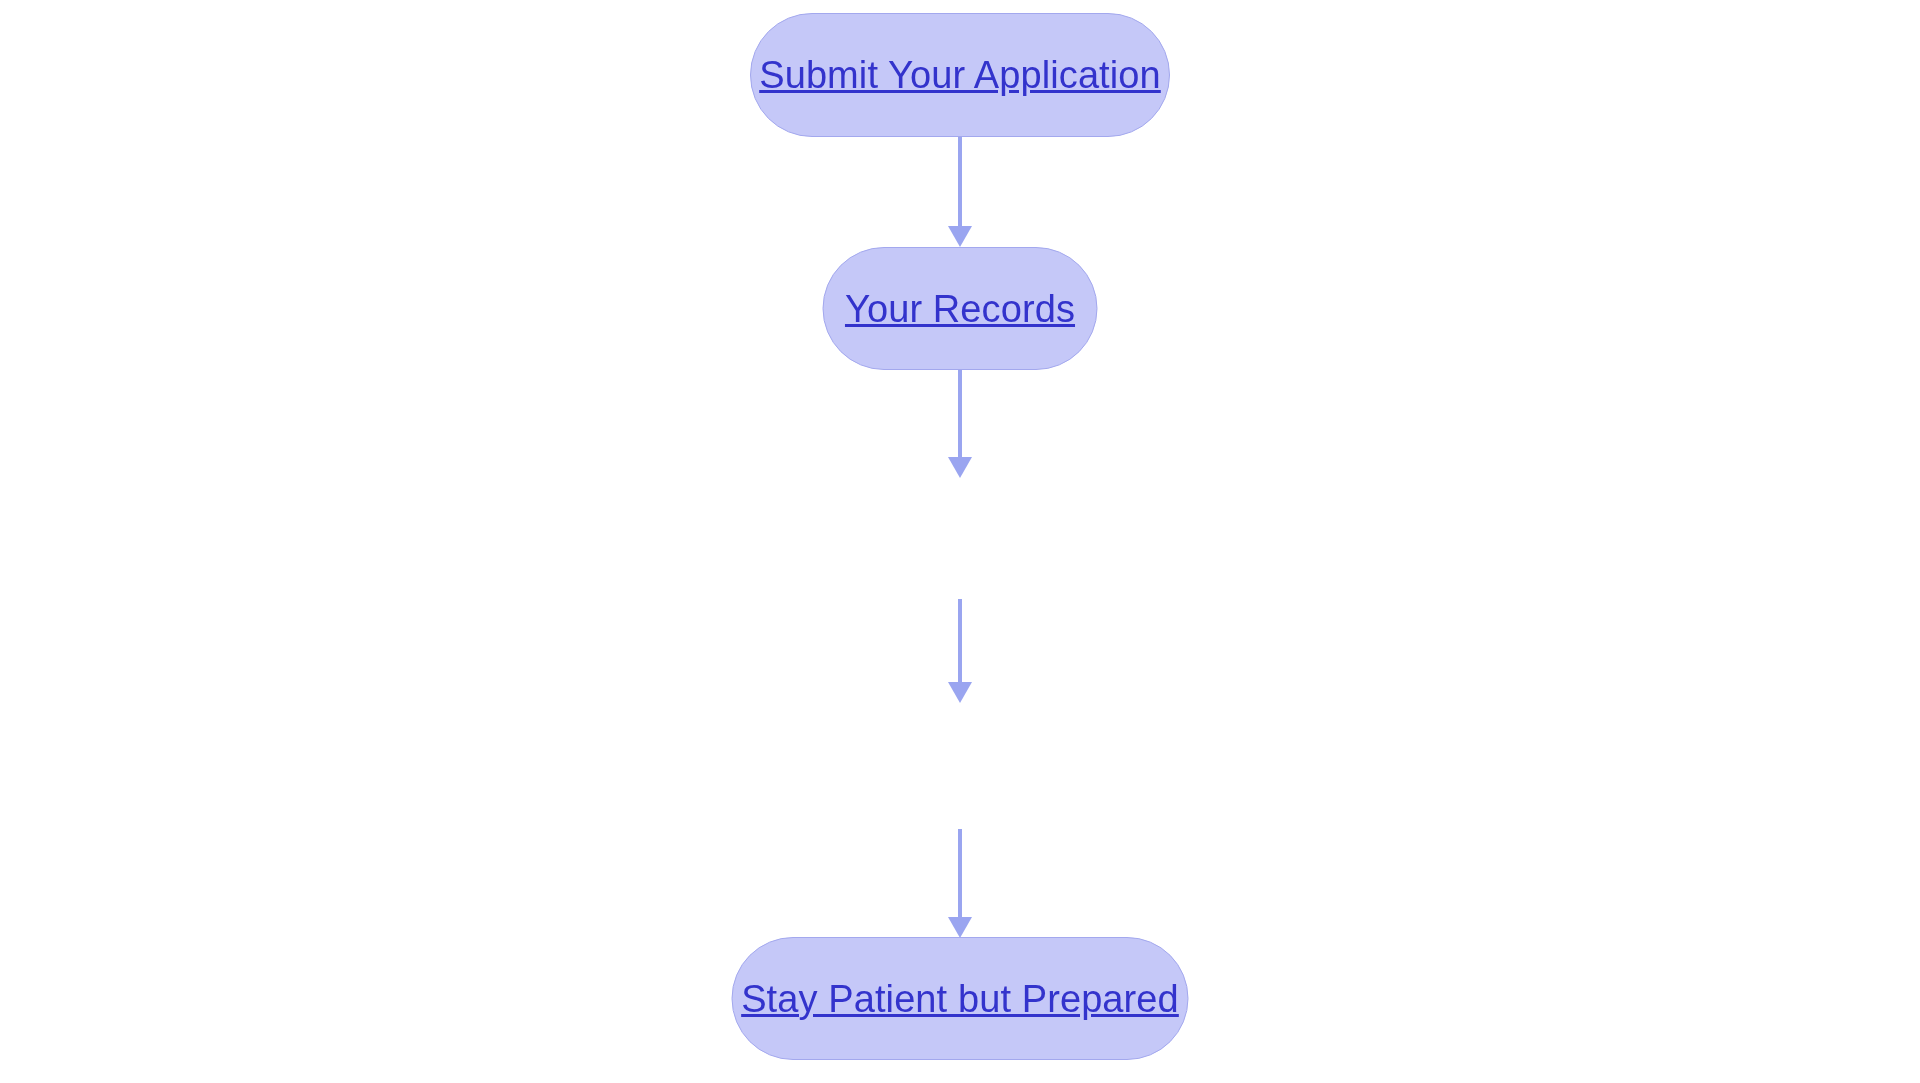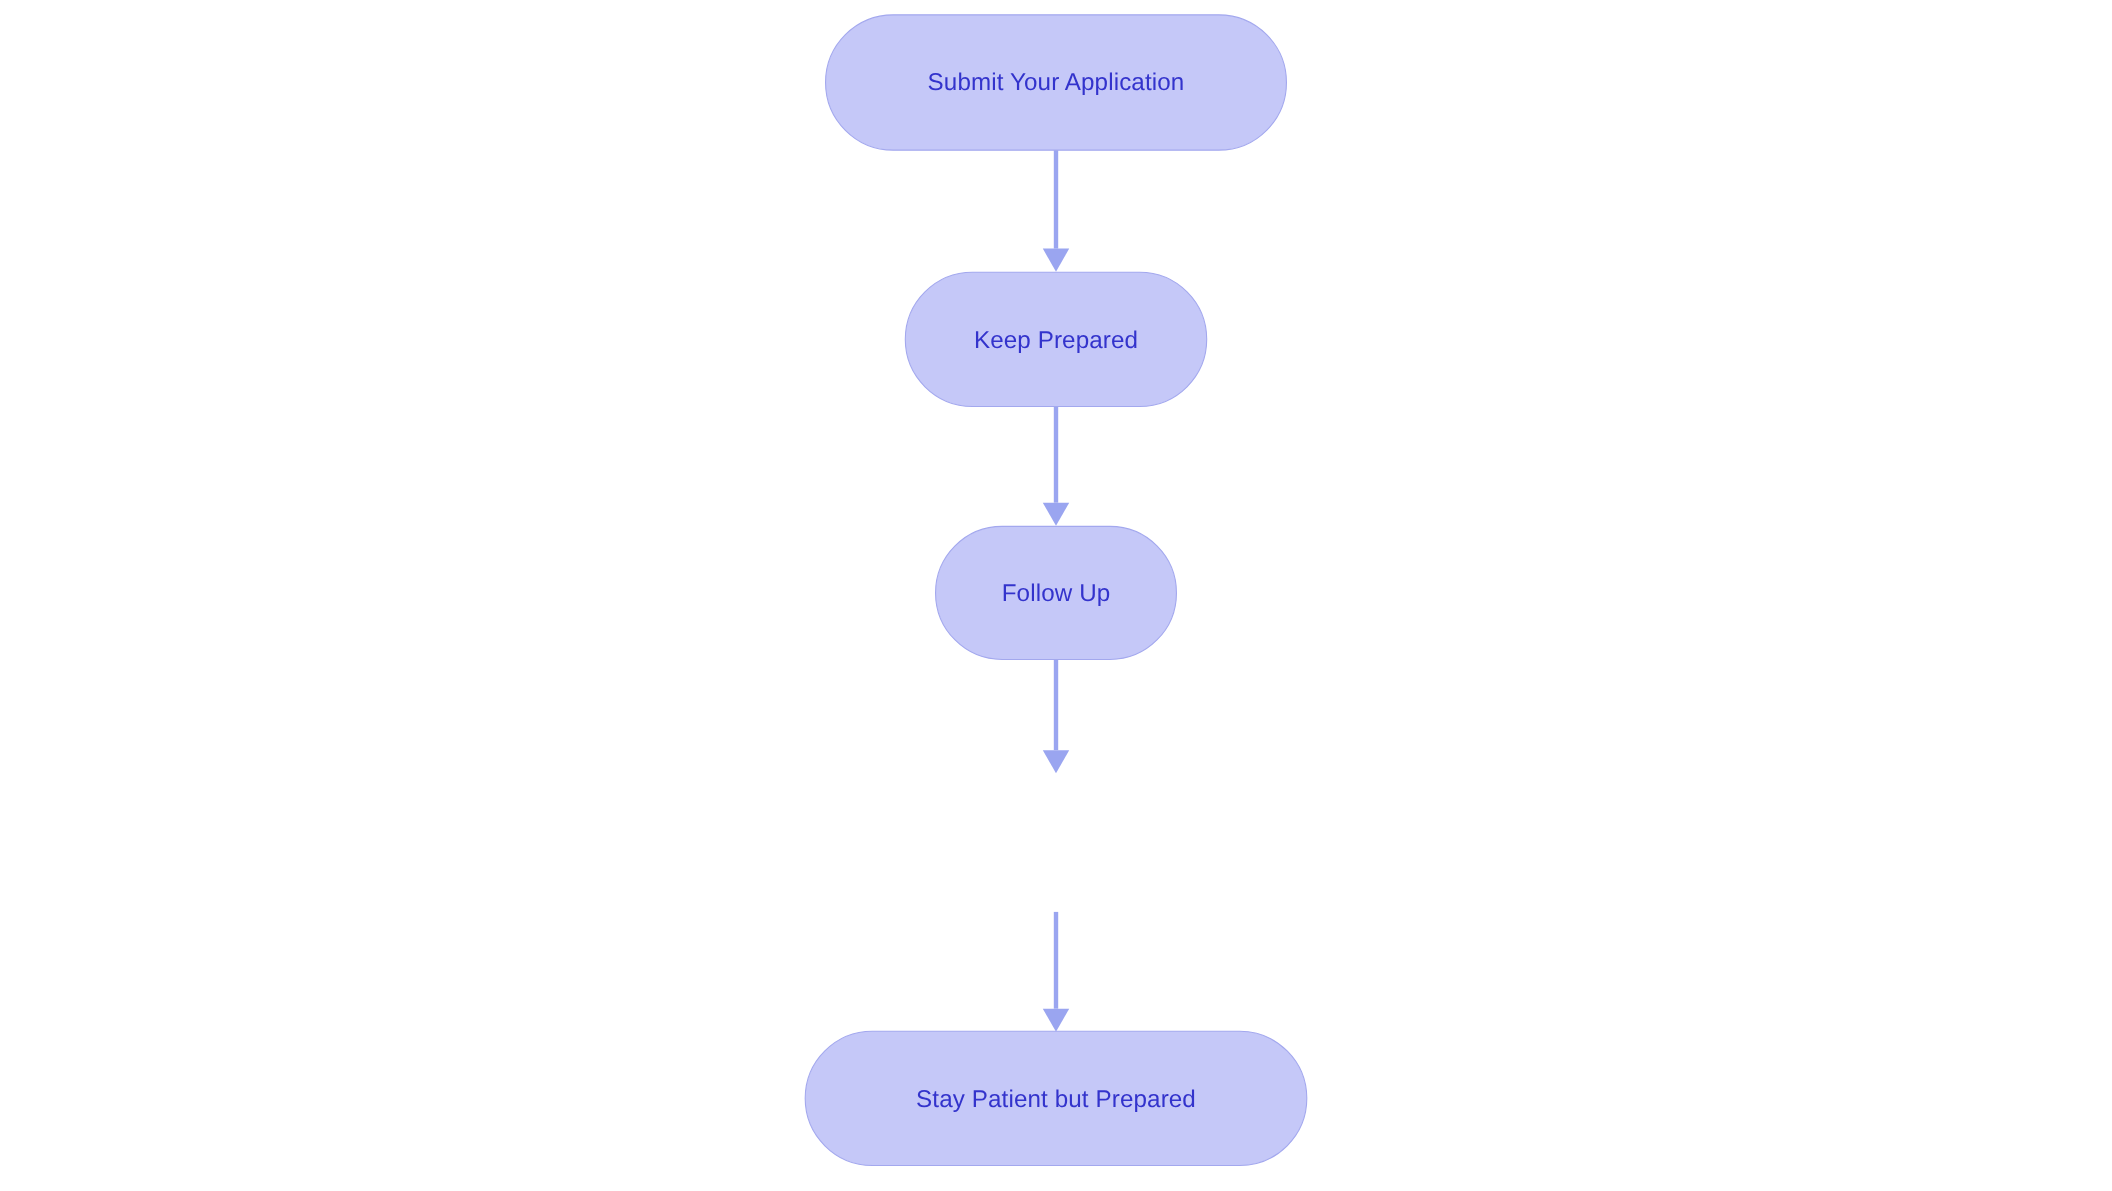--- a/index.html
+++ b/index.html
@@ -31,26 +31,27 @@
     justify-content: center;
     background: #c5c8f8;
     border: 1.6px solid #a3a8ee;
     border-radius: 999px;
     left: 50%;
     transform: translateX(-50%);
     z-index: 2;
   }
   .node-label {
     color: #3333cc;
-    font-size: 22px;
+    font-size: 38px;
     font-weight: 400;
     letter-spacing: 0.1px;
     line-height: 1;
     white-space: nowrap;
     text-align: center;
+    text-decoration: underline;
   }
 
   .node-1 { width: 420px; height: 124px; top: 13px;  }
   .node-2 { width: 275px; height: 123px; top: 247px; }
   .node-3 { width: 220px; height: 122px; top: 478px; }
   .node-4 { width: 453px; height: 128px; top: 702px; }
   .node-5 { width: 457px; height: 123px; top: 937px; }
 
   
   .connector {
@@ -97,31 +98,28 @@
   <div class="node node-1">
     <span class="node-label">Submit Your Application</span>
   </div>
 
   <div class="connector conn-1">
     <div class="shaft"></div>
     <div class="head"></div>
   </div>
 
   <div class="node node-2">
-    <span class="node-label">Keep Prepared</span>
+    <span class="node-label">Your Records</span>
   </div>
 
   <div class="connector conn-2">
     <div class="shaft"></div>
     <div class="head"></div>
   </div>
 
-  <div class="node node-3">
-    <span class="node-label">Follow Up</span>
-  </div>
 
   <div class="connector conn-3">
     <div class="shaft"></div>
     <div class="head"></div>
   </div>
 
 
   <div class="connector conn-4">
     <div class="shaft"></div>
     <div class="head"></div>

